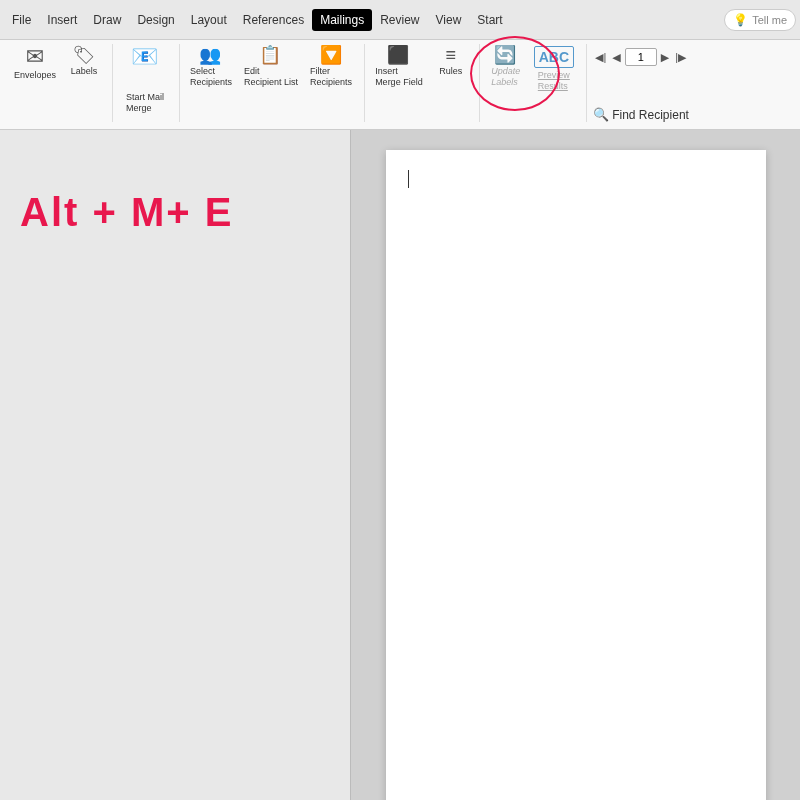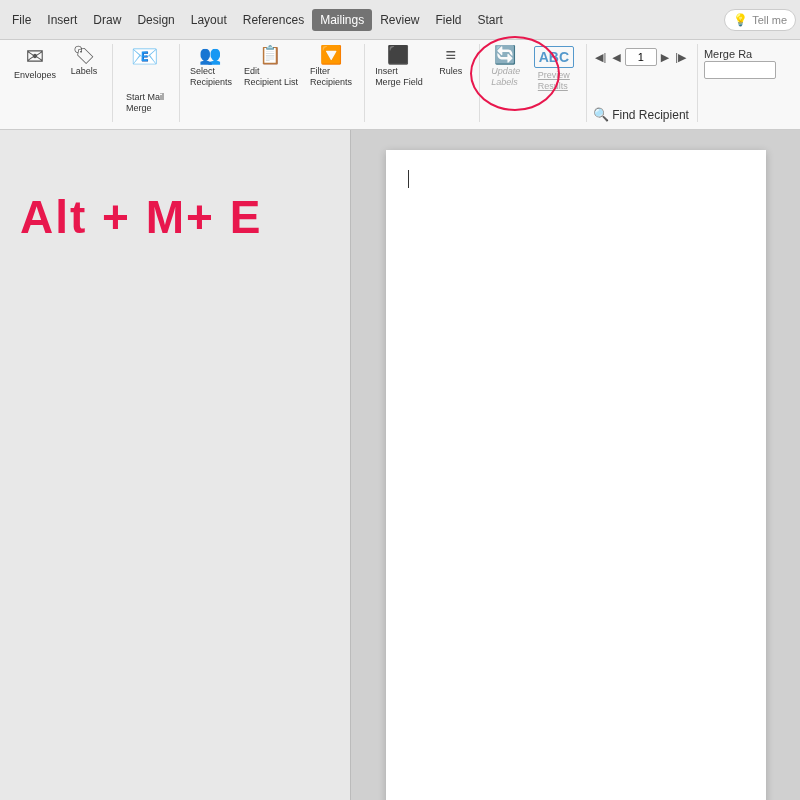--- a/index.html
+++ b/index.html
@@ -21,21 +21,21 @@
       padding: 0 4px;
       font-size: 12px;
     }
     .menu-item {
       padding: 4px 8px;
       cursor: pointer;
       color: #333;
       border-radius: 3px;
     }
     .menu-item.mailings-active {
-      background: #737373;
+      background: #000000;
       color: white;
     }
 
     
     .ribbon {
       background: #f8f8f8;
       border-bottom: 1px solid #ccc;
       padding: 4px 6px 6px 6px;
       display: flex;
       align-items: flex-start;
@@ -147,21 +147,21 @@
     .left-panel {
       width: 350px;
       background: #e8e8e8;
       display: flex;
       align-items: flex-start;
       justify-content: flex-start;
       padding: 60px 20px;
       flex-shrink: 0;
     }
     .shortcut-label {
-      font-size: 46px;
+      font-size: 40px;
       font-weight: bold;
       color: #e8174d;
       font-family: Arial, sans-serif;
       letter-spacing: 2px;
     }
 
     
     .doc-area {
       flex: 1;
       background: #d0d0d0;
@@ -219,21 +219,21 @@
   <div class="menu-item">
     <span>References</span>
   </div>
   <div class="menu-item mailings-active">
     <span>Mailings</span>
   </div>
   <div class="menu-item">
     <span>Review</span>
   </div>
   <div class="menu-item">
-    <span>Field</span>
+    <span>View</span>
   </div>
   <div class="menu-item">
     <span>Start</span>
   </div>
 
   <div class="tell-me" style="margin-left:auto;">
     <span style="font-size:12px;">💡</span>
     <span style="color:#888;font-size:11px;">Tell me</span>
   </div>
 </div>
@@ -320,26 +320,20 @@
       <input class="nav-input" type="text" value="1" style="">
       <button class="nav-btn" style="font-size:11px;">▶</button>
       <button class="nav-btn" style="font-size:11px;">|▶</button>
     </div>
     <div style="display:flex;align-items:center;gap:3px;margin-top:4px;">
       <span style="font-size:13px;">🔍</span>
       <span style="font-size:12px;color:#333;">Find Recipient</span>
     </div>
   </div>
 
-  <div class="ribbon-group" style="border-right:none;">
-    <div style="margin-top:4px;">
-      <div style="font-size:11px;color:#333;font-weight:500;">Merge Ra</div>
-      <input class="merge-range-input" type="text" style="">
-    </div>
-  </div>
 
 </div>
 
 <div class="content-area">
 
   <div class="left-panel">
     <div class="shortcut-label">Alt + M+ E</div>
   </div>
 
   <div class="panel-separator"></div>

